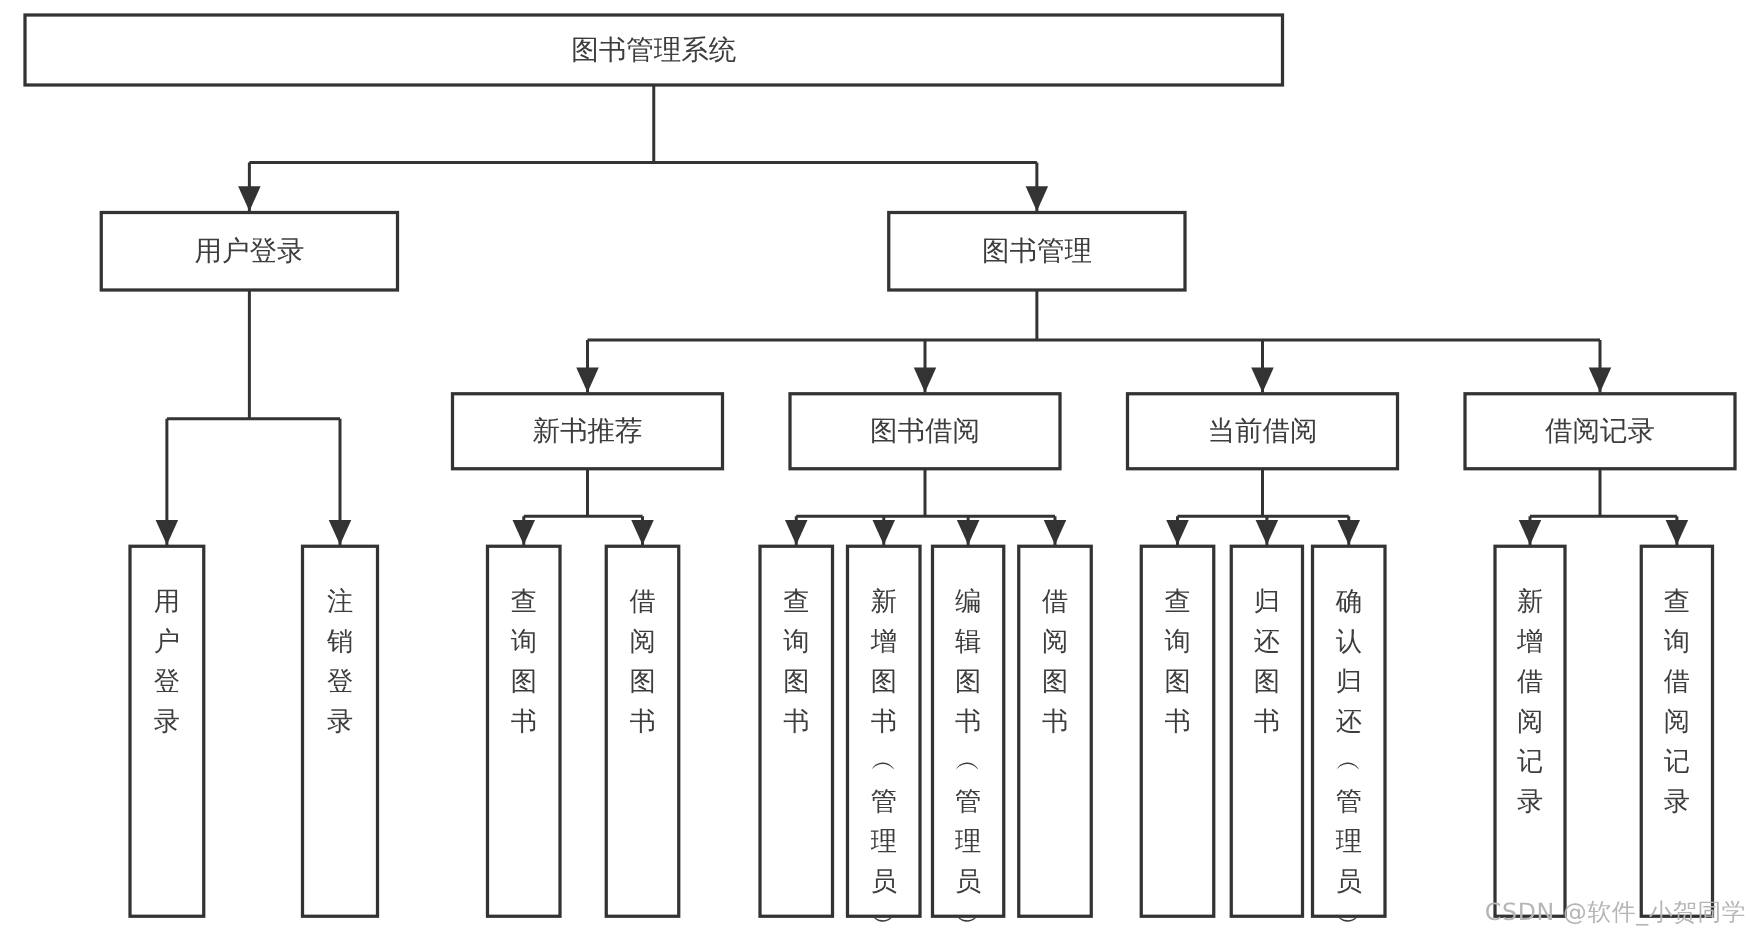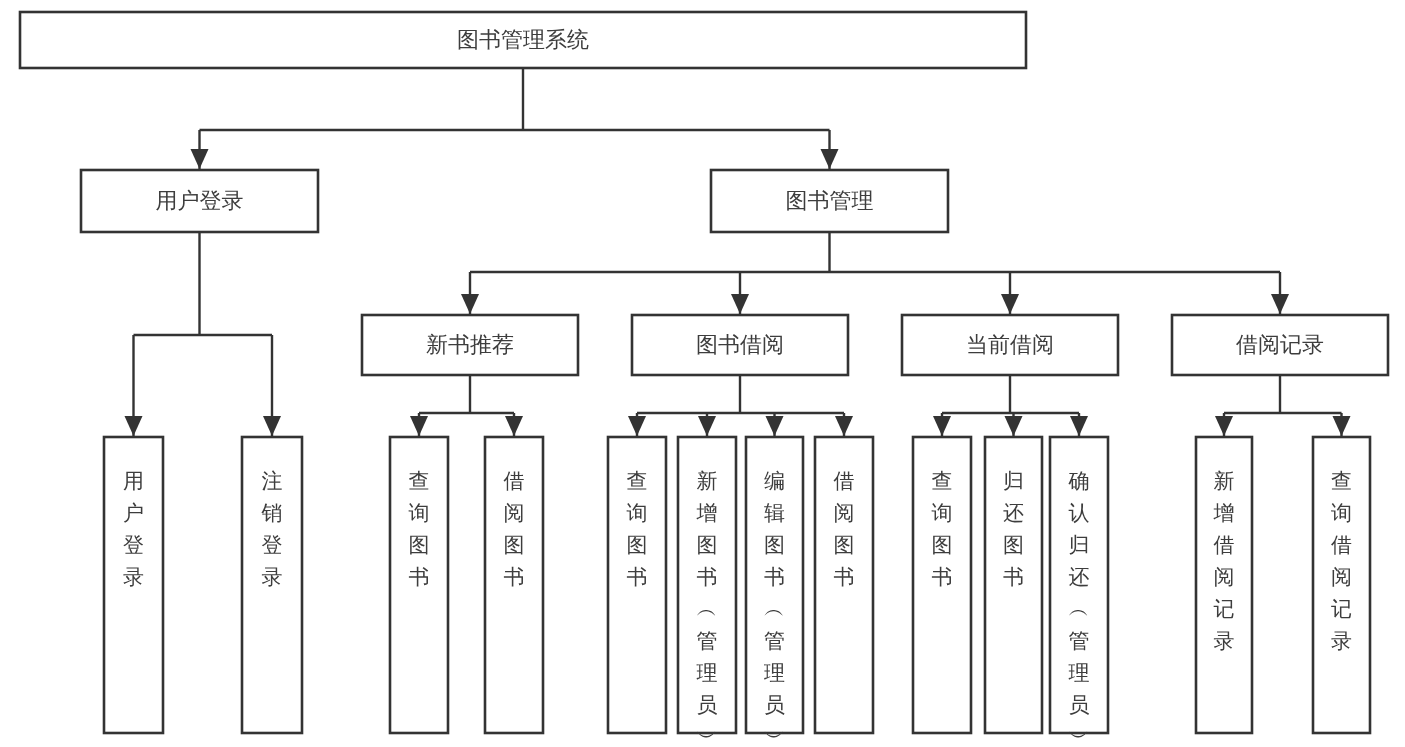--- a/index.html
+++ b/index.html
@@ -200,13 +200,14 @@
         <g>
           <rect x="1196" y="437" width="56" height="296" class="node-rect"></rect>
           <text class="node-label-vertical" x="1224" y="0"><tspan x="1224" y="488.04">新</tspan><tspan x="1224" y="520.04">增</tspan><tspan x="1224" y="552.04">借</tspan><tspan x="1224" y="584.04">阅</tspan><tspan x="1224" y="616.04">记</tspan><tspan x="1224" y="648.04">录</tspan></text>
         </g>
         <g>
           <rect x="1313" y="437" width="57" height="296" class="node-rect"></rect>
           <text class="node-label-vertical" x="1341.5" y="0"><tspan x="1341.5" y="488.04">查</tspan><tspan x="1341.5" y="520.04">询</tspan><tspan x="1341.5" y="552.04">借</tspan><tspan x="1341.5" y="584.04">阅</tspan><tspan x="1341.5" y="616.04">记</tspan><tspan x="1341.5" y="648.04">录</tspan></text>
         </g>
       </g>
   </svg>
+  <div class="watermark">CSDN @软件_小贺同学</div>
 </div>
 
 </body></html>

